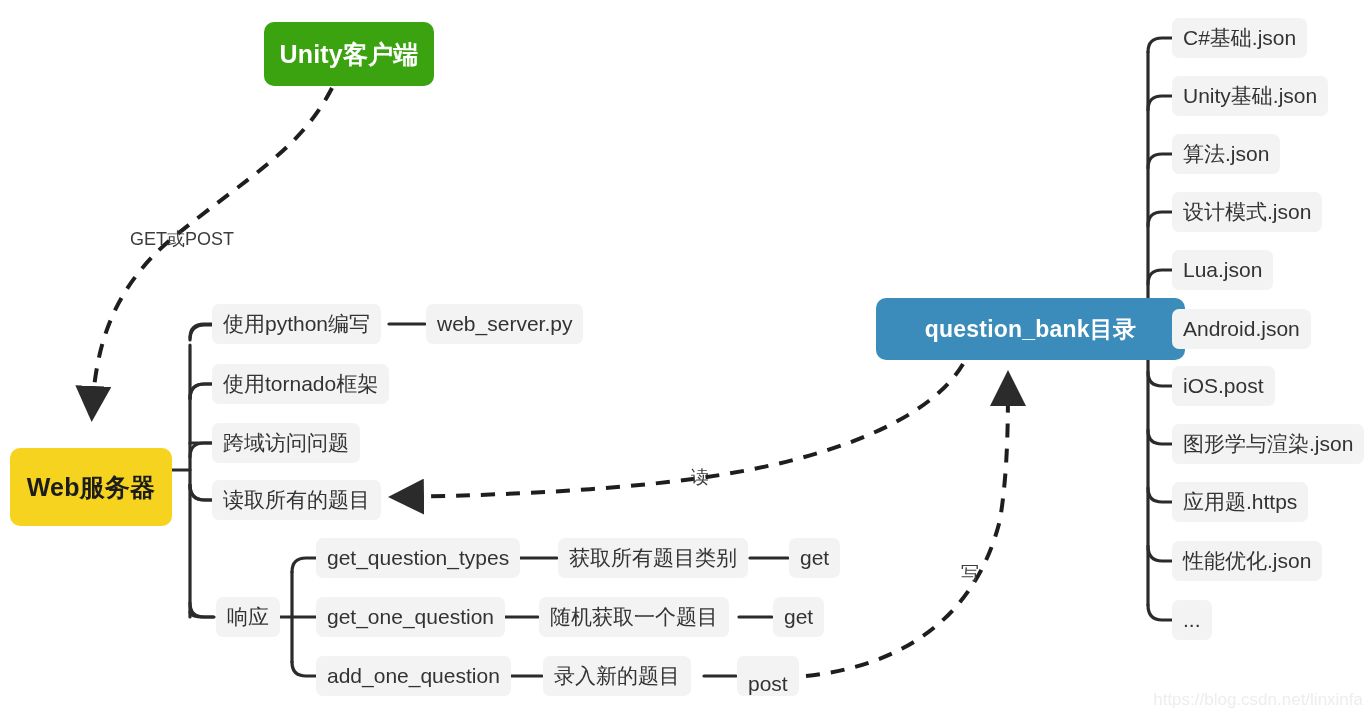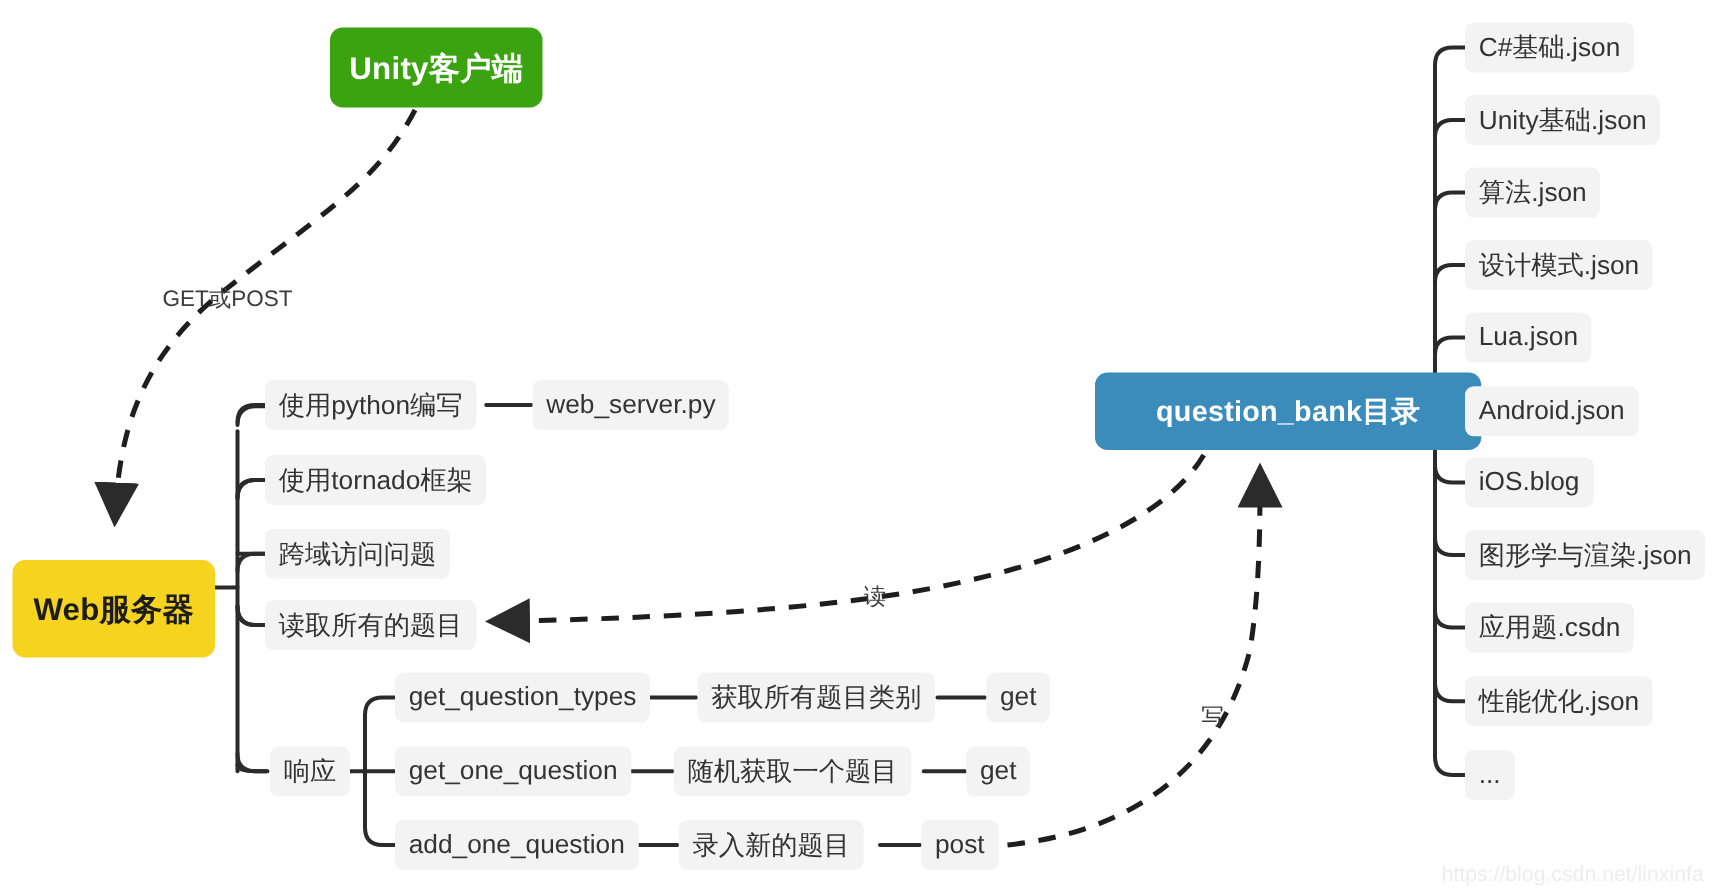--- a/index.html
+++ b/index.html
@@ -205,21 +205,21 @@
   <div class="node chip" style="left:773px; top:597px;">
     <span>get</span>
   </div>
 
   <div class="node chip" style="left:316px; top:656px;">
     <span>add_one_question</span>
   </div>
   <div class="node chip" style="left:543px; top:656px;">
     <span>录入新的题目</span>
   </div>
-  <div class="node chip" style="left:737px; top:656px;">
+  <div class="node chip" style="left:737px; top:656px;align-items:flex-end;">
     <span>post</span>
   </div>
 
   <div class="node chip" style="left:1172px; top:18px;align-items:center;">
     <span>C#基础.json</span>
   </div>
   <div class="node chip" style="left:1172px; top:76px;">
     <span>Unity基础.json</span>
   </div>
   <div class="node chip" style="left:1172px; top:134px;">
@@ -228,27 +228,27 @@
   <div class="node chip" style="left:1172px; top:192px;">
     <span>设计模式.json</span>
   </div>
   <div class="node chip" style="left:1172px; top:250px;">
     <span>Lua.json</span>
   </div>
   <div class="node chip" style="left:1172px; top:309px;">
     <span>Android.json</span>
   </div>
   <div class="node chip" style="left:1172px; top:366px;">
-    <span>iOS.blog</span>
+    <span>iOS.post</span>
   </div>
   <div class="node chip" style="left:1172px; top:424px;">
     <span>图形学与渲染.json</span>
   </div>
   <div class="node chip" style="left:1172px; top:482px;">
-    <span>应用题.csdn</span>
+    <span>应用题.https</span>
   </div>
   <div class="node chip" style="left:1172px; top:541px;">
     <span>性能优化.json</span>
   </div>
   <div class="node chip" style="left:1172px; top:600px;">
     <span>...</span>
   </div>
 
   <div class="edge-label" style="left:130px; top:227px;">
     <span>GET或POST</span>

